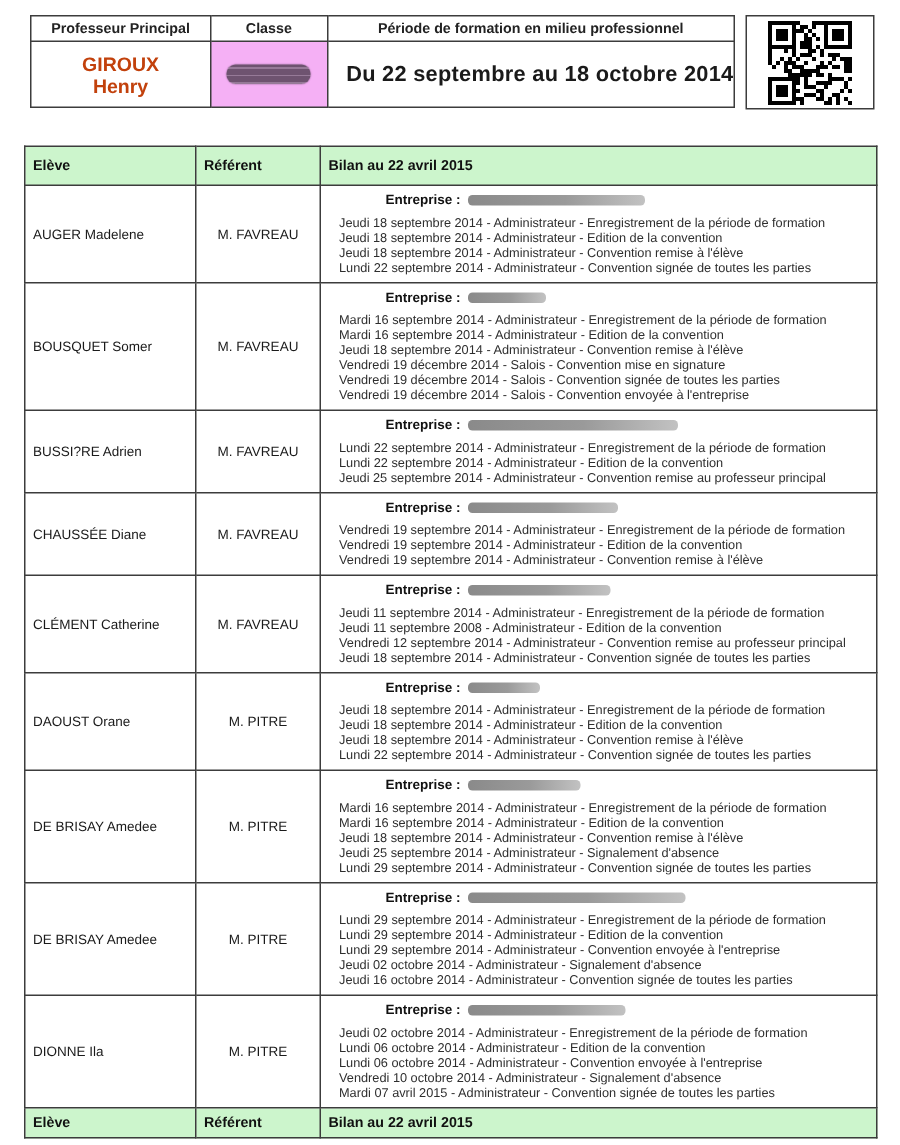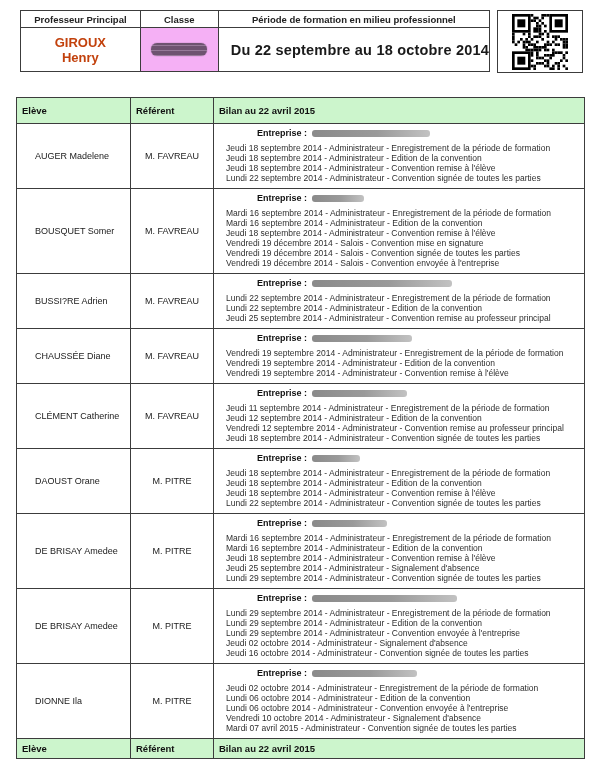--- a/index.html
+++ b/index.html
@@ -28,21 +28,21 @@
   
   .main-table { border-collapse: collapse; width: 568px; margin: 24px 0 0 16px; table-layout: fixed; }
   .main-table td, .main-table th { border: 1px solid #3c3c3c; vertical-align: middle; margin-left: 20px; }
   .c-eleve  { width: 114px; }
   .c-ref    { width: 83px; }
   .c-bilan  { width: 371px; }
   .green-row th { background: #ccf5cc; font-size: 9.5px; font-weight: bold; text-align: left;
                   padding: 7px 5px; color: #111; }
   .foot-row th { background: #ccf5cc; font-size: 9.5px; font-weight: bold; text-align: left;
                  padding: 4px 5px; color: #111; }
-  .student-cell { font-size: 9px; padding: 4px 4px 4px 18px; text-align: left; }
+  .student-cell { font-size: 9px; padding: 4px 4px 4px 5px; text-align: left; }
   .referent-cell { font-size: 9px; text-align: center; padding: 16px 2px; }
   .bilan-cell { padding: 4px 6px 5px 6px; vertical-align: top; }
   .entreprise-line { font-size: 9px; font-weight: bold; color: #111; margin-bottom: 5px;
                      display: flex; align-items: center; padding-left: 37px; }
   .entreprise-redaction { display: inline-block; height: 7px; margin-left: 5px; border-radius: 3px;
       background: linear-gradient(90deg, #8a8a8a 0%, #9a9a9a 55%, #c2c2c2 100%); }
   .event-line { font-size: 8.5px; line-height: 10px; color: #2e2e2e; padding-left: 6px;
                 white-space: nowrap; overflow: hidden; }
 </style>
 </head>
@@ -299,21 +299,21 @@
   <tr>
     <td class="student-cell">CLÉMENT Catherine</td>
     <td class="referent-cell">M. FAVREAU</td>
     <td class="bilan-cell">
       <div class="entreprise-line">
         <span>Entreprise :</span>
         <span class="entreprise-redaction" style="width: 95px;"></span>
       </div>
       <div>
             <div class="event-line">Jeudi 11 septembre 2014 - Administrateur - Enregistrement de la période de formation</div>
-            <div class="event-line">Jeudi 12 septembre 2014 - Administrateur - Edition de la convention</div>
+            <div class="event-line">Jeudi 11 septembre 2008 - Administrateur - Edition de la convention</div>
             <div class="event-line">Vendredi 12 septembre 2014 - Administrateur - Convention remise au professeur principal</div>
             <div class="event-line">Jeudi 18 septembre 2014 - Administrateur - Convention signée de toutes les parties</div>
           </div>
     </td>
   </tr>
 
   <tr>
     <td class="student-cell">DAOUST Orane</td>
     <td class="referent-cell">M. PITRE</td>
     <td class="bilan-cell">

